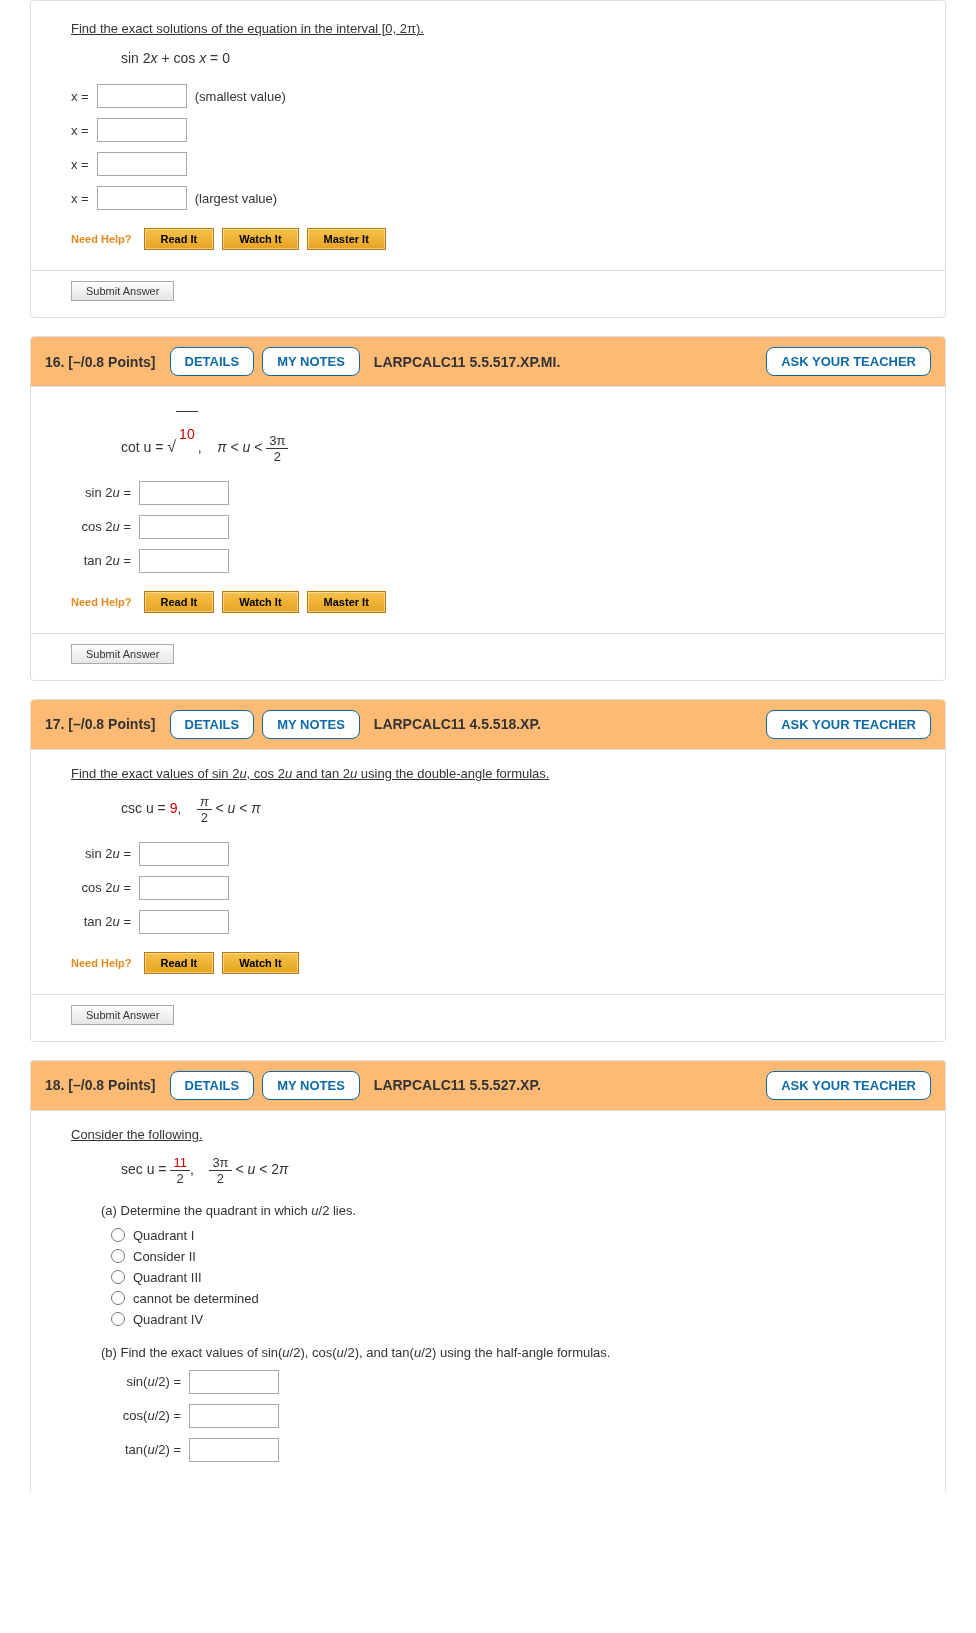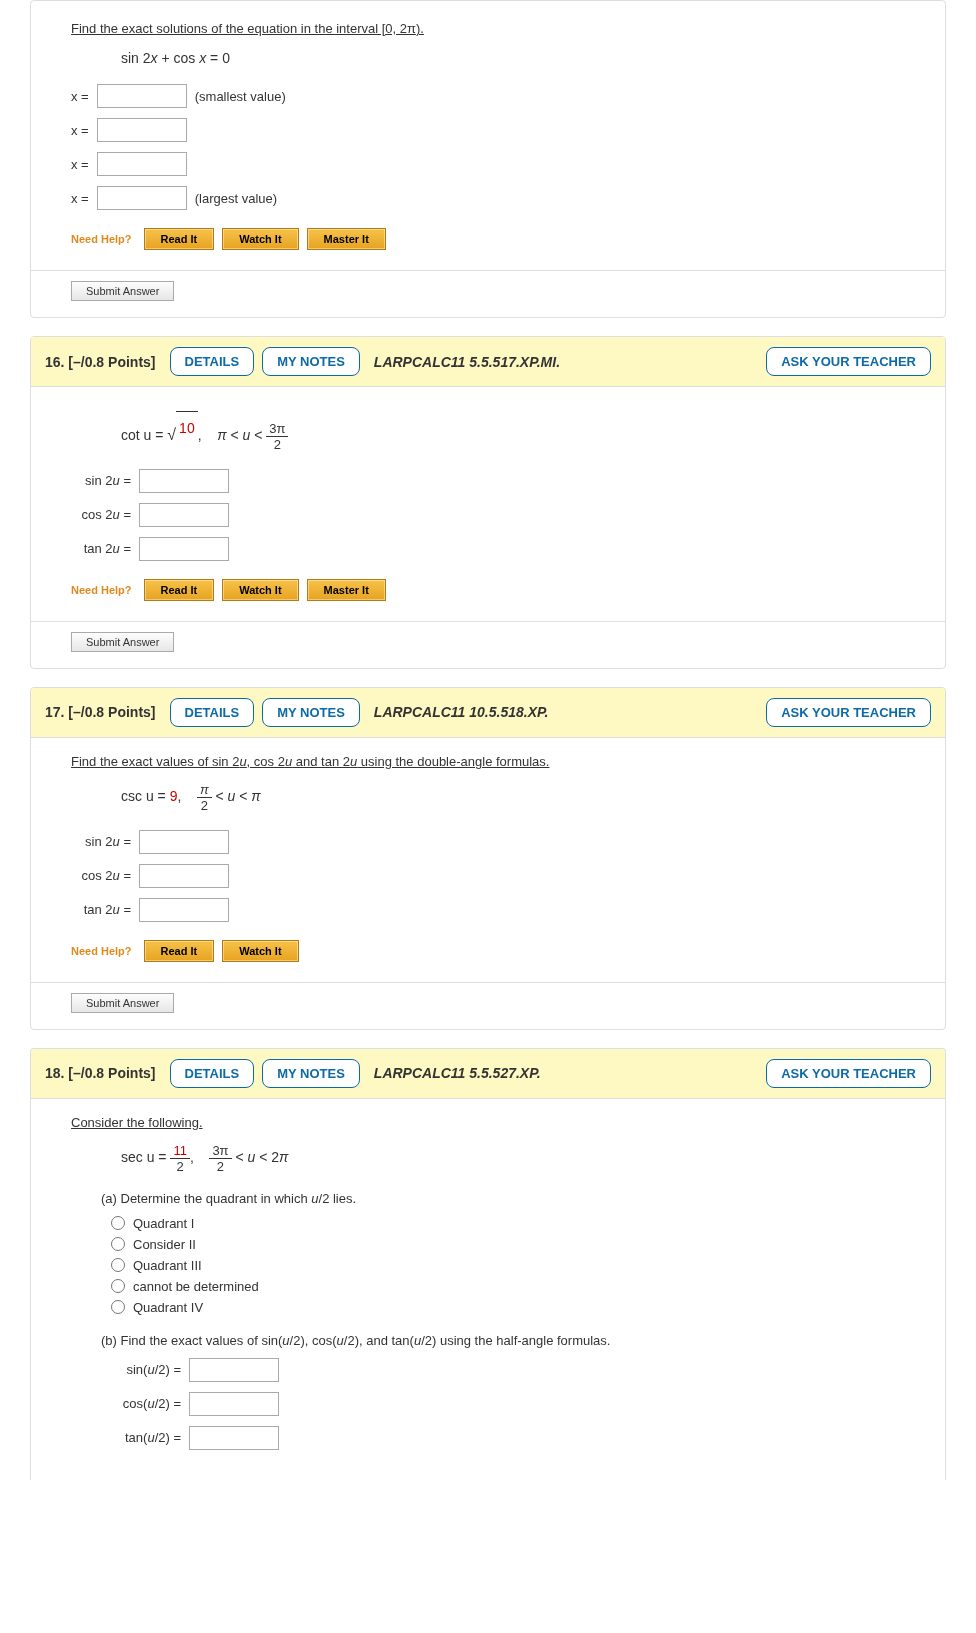--- a/index.html
+++ b/index.html
@@ -1,43 +1,43 @@
 <!DOCTYPE html>
 <html><head>
 <meta charset="utf-8">
 <style>
 * { box-sizing: border-box; margin: 0; padding: 0; }
 body { font-family: Arial, Helvetica, sans-serif; font-size: 13px; color: #333; background: #fff; padding: 0 30px; }
 .question-block { border: 1px solid #ddd; border-radius: 4px; margin-bottom: 18px; overflow: hidden; }
-.q-header { background: #fef9c3; border-bottom: 1px solid #ddd; padding: 10px 14px; display: flex; align-items: center; gap: 8px; }
+.q-header { background: #fdba74; border-bottom: 1px solid #ddd; padding: 10px 14px; display: flex; align-items: center; gap: 8px; }
 .q-num-points { font-weight: bold; font-size: 14px; color: #333; margin-right: 6px; }
 .btn-outline { border: 1px solid #0d6aa8; background: #fff; color: #0d6aa8; font-weight: bold; font-size: 13px; padding: 6px 14px; border-radius: 8px; cursor: pointer; }
 .btn-outline.teacher { margin-left: auto; }
-.source-ref { font-weight: bold; font-size: 14px; color: #333; margin-left: 6px; font-style: italic; }
+.source-ref { font-weight: bold; font-size: 14px; color: #333; margin-left: 6px; }
 .q-body { padding: 16px 40px 20px 40px; }
 .prompt { margin-bottom: 14px; font-size: 13px; text-decoration: underline; }
 .formula-line { margin: 8px 0 18px 50px; font-size: 14px; }
 .var-i { font-style: italic; }
 .red { color: #c00; }
 .row { margin: 10px 0; display: flex; align-items: center; gap: 8px; }
 .row-label { font-size: 13px; min-width: 60px; text-align: right; }
 input.ans { border: 1px solid #aaa; height: 24px; width: 90px; padding: 0 4px; font-size: 13px; }
 .hint { font-size: 13px; color: #333; }
 .need-help { margin-top: 18px; display: flex; align-items: center; gap: 8px; }
 .need-help-label { color: #e08a1e; font-weight: bold; font-size: 11px; margin-right: 4px; }
 .help-btn { background: linear-gradient(#f6c24a,#e7a321); border: 1px solid #b57b10; font-size: 11px; font-weight: bold; color: #000; padding: 4px 16px; cursor: pointer; box-shadow: inset 0 0 0 1px rgba(255,255,255,.4); }
 .submit-row { border-top: 1px solid #ddd; padding: 10px 40px 16px 40px; }
 .submit-btn { background: linear-gradient(#fdfdfd,#e6e6e6); border: 1px solid #aaa; border-radius: 0; padding: 3px 14px; font-size: 11px; cursor: pointer; color:#333; }
 .body-top-only { border: 1px solid #ddd; border-radius: 4px; margin-bottom: 18px; padding-top:4px;}
 .frac { display: inline-block; text-align: center; vertical-align: middle; font-size: 13px; line-height: 1; }
 .frac .num { display:block; border-bottom: 1px solid #333; padding: 0 3px 1px 3px; }
 .frac .den { display:block; padding: 1px 3px 0 3px; }
 .sqrt { display:inline-flex; align-items:flex-end; }
 .sqrt .radical { font-size:16px; }
-.sqrt .rad-body { border-top:1px solid #333; padding:8px 3px; }
+.sqrt .rad-body { border-top:1px solid #333; padding:14px 3px; }
 .radio-group { margin: 6px 0 18px 40px; }
 .radio-row { display:flex; align-items:center; gap:8px; margin:6px 0; font-size:13px; }
 input[type=radio]{ width:14px; height:14px; }
 .sub-part { margin: 14px 0 10px 30px; font-size:13px; }
 .ans-rows { margin-left: 40px; }
 </style>
 </head>
 <body>
 
 <div class="body-top-only">
@@ -108,21 +108,21 @@
     </div>
   </div>
   <div class="submit-row"><button class="submit-btn">Submit Answer</button></div>
 </div>
 
 <div class="question-block">
   <div class="q-header">
     <span class="q-num-points"><span>17.</span> <span>[–/0.8 Points]</span></span>
     <button class="btn-outline">DETAILS</button>
     <button class="btn-outline">MY NOTES</button>
-    <span class="source-ref">LARPCALC11 10.5.518.XP.</span>
+    <span class="source-ref">LARPCALC11 4.5.518.XP.</span>
     <button class="btn-outline teacher">ASK YOUR TEACHER</button>
   </div>
   <div class="q-body">
     <div class="prompt">Find the exact values of sin 2<span class="var-i">u</span>, cos 2<span class="var-i">u</span> and tan 2<span class="var-i">u</span> using the double-angle formulas.</div>
     <div class="formula-line">
       <span>csc u = </span><span class="red">9</span><span>,&nbsp;&nbsp;&nbsp;</span>
       <span class="frac"><span class="num var-i">π</span><span class="den">2</span></span> &lt; <span class="var-i">u</span> &lt; <span class="var-i">π</span>
     </div>
     <div class="row">
         <span class="row-label">sin 2<span class="var-i">u</span> =</span>

